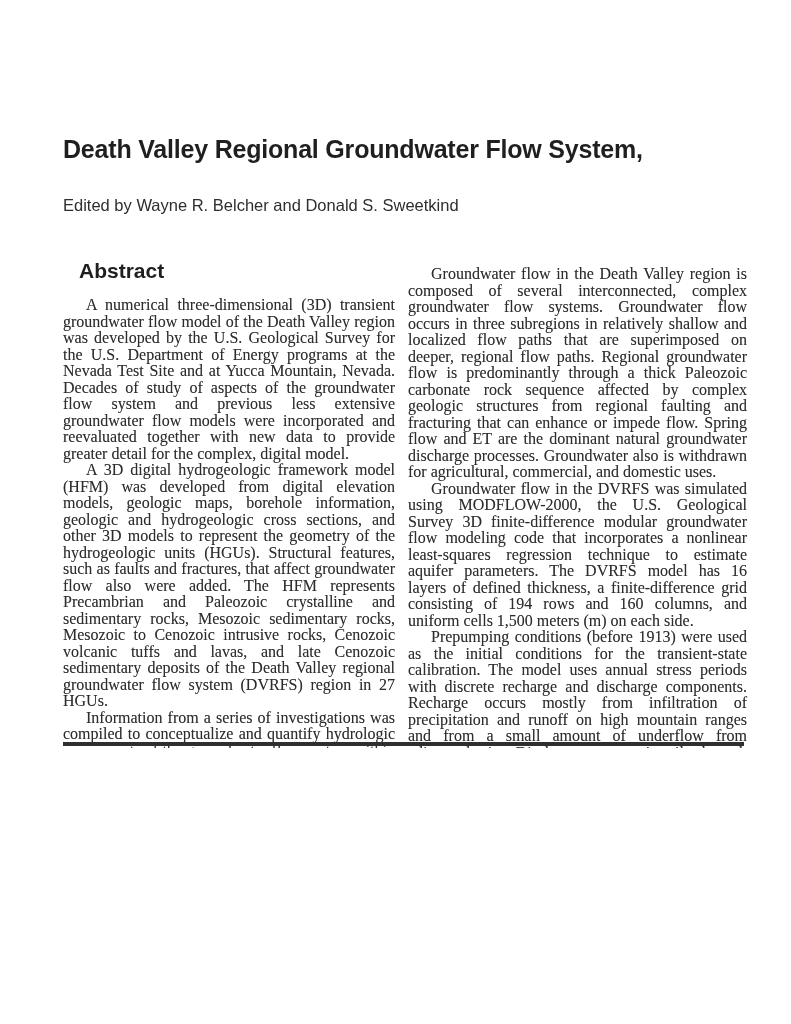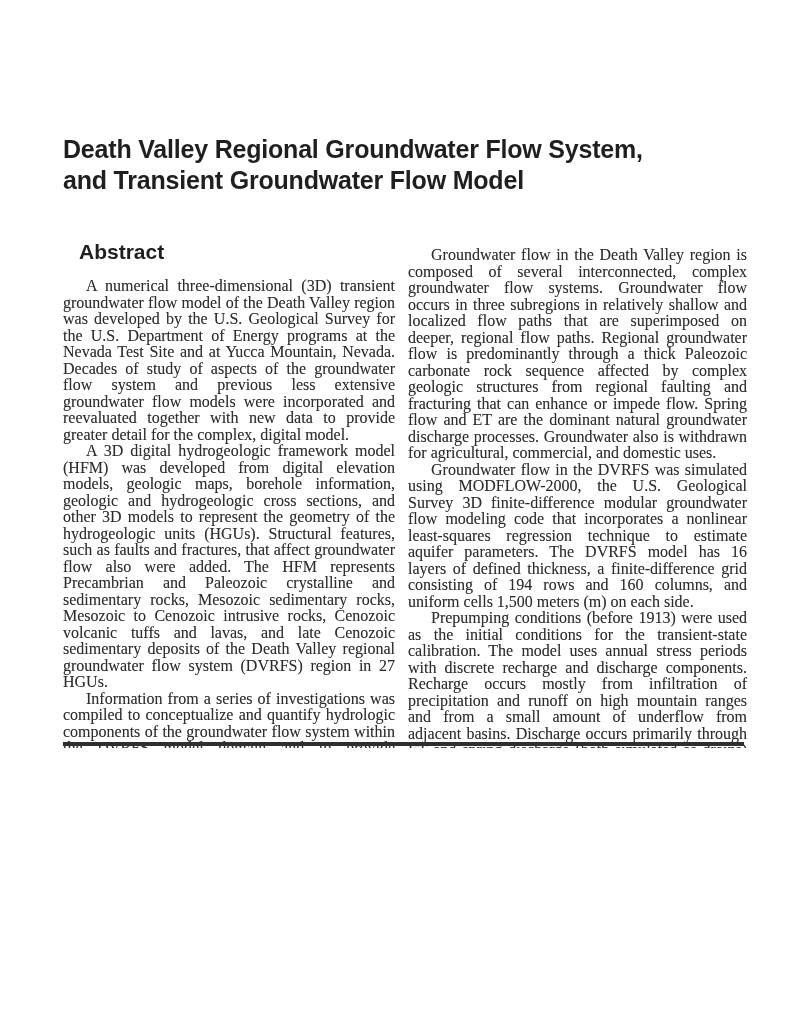--- a/index.html
+++ b/index.html
@@ -62,23 +62,23 @@
     background: #2f2f2f;
   }
 </style>
 </head>
 <body>
 
 <div class="page">
 
   <h1 class="doc-title">
     <span>Death Valley Regional Groundwater Flow System,</span>
-    <span>and Transient Groundwater Flow Model</span>
   </h1>
 
+  <div class="edited-by">Edited by Wayne R. Belcher and Donald S. Sweetkind</div>
 
   <div class="columns">
 
     <div class="col-left">
       <h2 class="abstract-heading">Abstract</h2>
       <p class="body-par">A numerical three-dimensional (3D) transient groundwater flow model of the Death Valley region was developed by the U.S. Geological Survey for the U.S. Department of Energy programs at the Nevada Test Site and at Yucca Mountain, Nevada. Decades of study of aspects of the groundwater flow system and previous less extensive groundwater flow models were incorporated and reevaluated together with new data to provide greater detail for the complex, digital model.</p>
       <p class="body-par">A 3D digital hydrogeologic framework model (HFM) was developed from digital elevation models, geologic maps, borehole information, geologic and hydrogeologic cross sections, and other 3D models to represent the geometry of the hydrogeologic units (HGUs). Structural features, such as faults and fractures, that affect groundwater flow also were added. The HFM represents Precambrian and Paleozoic crystalline and sedimentary rocks, Mesozoic sedimentary rocks, Mesozoic to Cenozoic intrusive rocks, Cenozoic volcanic tuffs and lavas, and late Cenozoic sedimentary deposits of the Death Valley regional groundwater flow system (DVRFS) region in 27 HGUs.</p>
       <p class="body-par">Information from a series of investigations was compiled to conceptualize and quantify hydrologic components of the groundwater flow system within the DVRFS model domain and to provide hydraulic-property and head-observation data used in the calibration of the transient-flow model. These studies reevaluated natural groundwater discharge occurring through evapotranspiration (ET) and spring flow; the history of groundwater pumping from 1913 through 1998; groundwater recharge simulated as net infiltration; model boundary inflows and outflows based on regional hydraulic gradients and water budgets of surrounding areas; hydraulic conductivity and its relation to depth; and water levels appropriate for regional simulation of prepumped and pumped conditions within the DVRFS model domain. Simulation results appropriate for the regional extent and scale of the model were provided by acquiring additional data, by reevaluating existing data using current technology and concepts, and by refining earlier interpretations to reflect the current understanding of the regional groundwater flow system.</p>
     </div>
 

